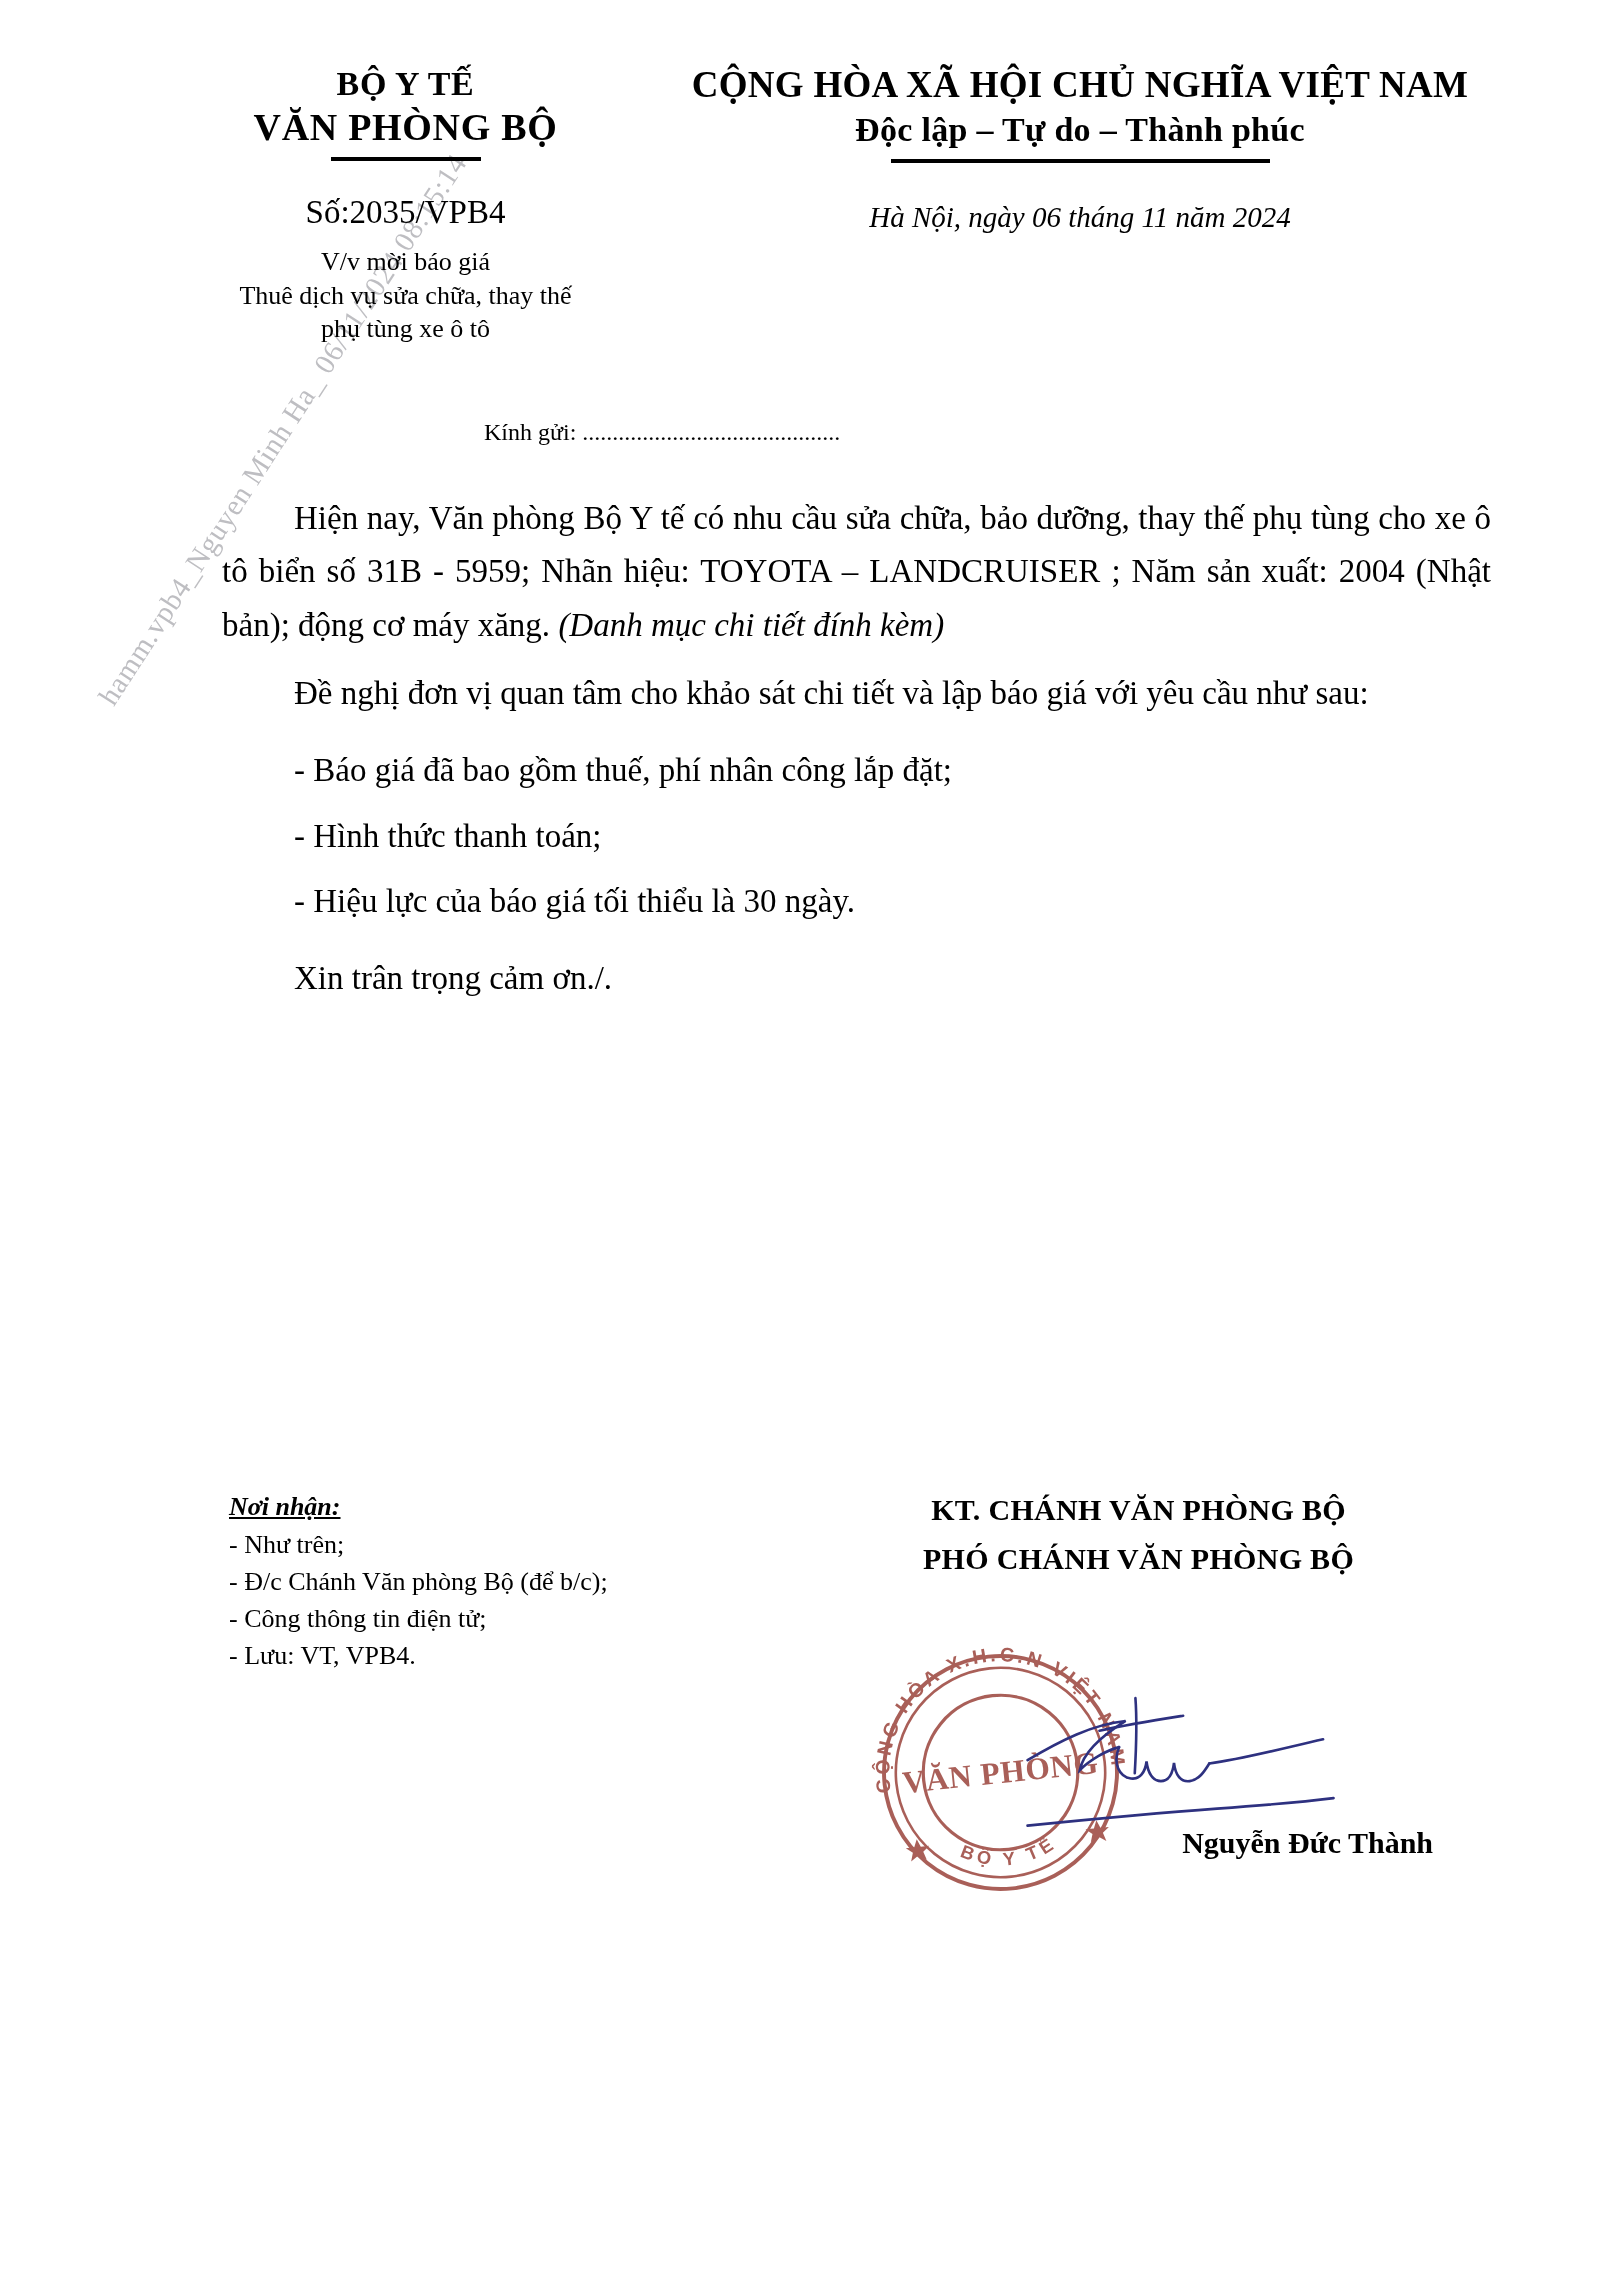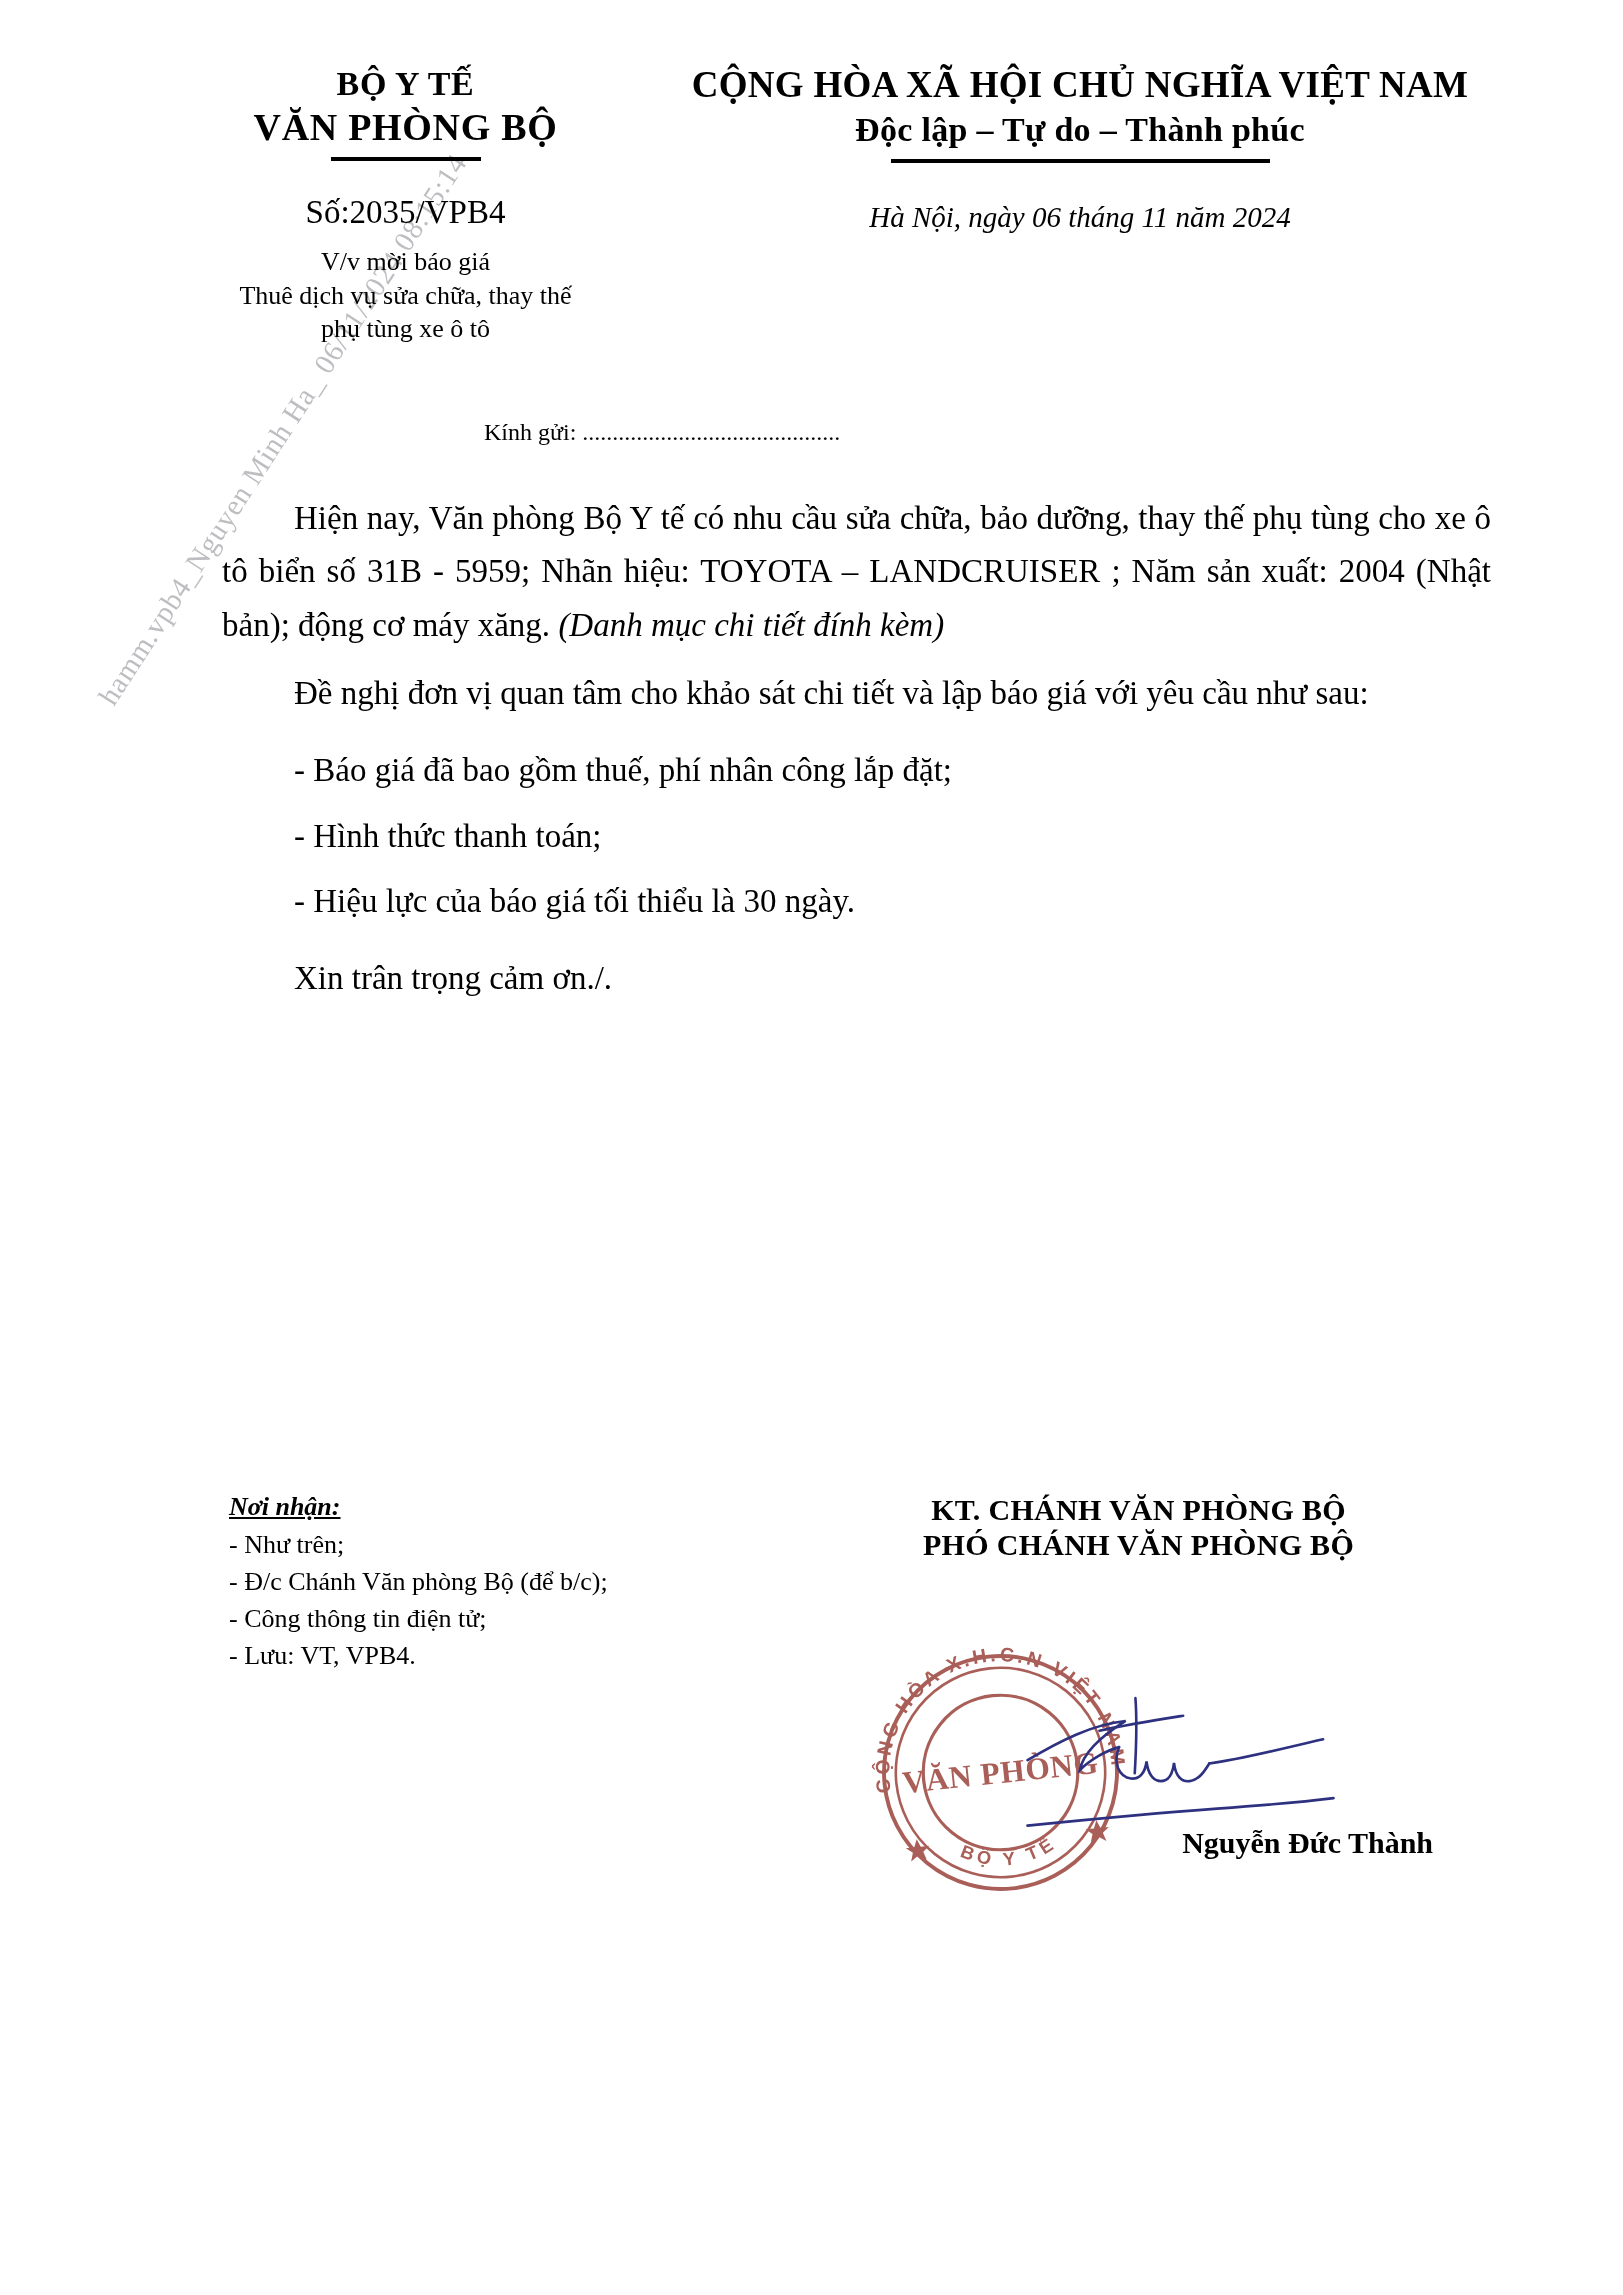--- a/index.html
+++ b/index.html
@@ -184,20 +184,21 @@
     letter-spacing: 0.3px;
     line-height: 1.18;
     white-space: nowrap;
   }
   .sign-title2 {
     font-size: 30px;
     font-weight: bold;
     letter-spacing: 0.3px;
     line-height: 1.18;
     white-space: nowrap;
+    margin-top: 14px;
   }
   .sign-name {
     position: absolute;
     left: 0;
     top: 334px;
     width: 589px;
     text-align: right;
     font-size: 30px;
     font-weight: bold;
     white-space: nowrap;

